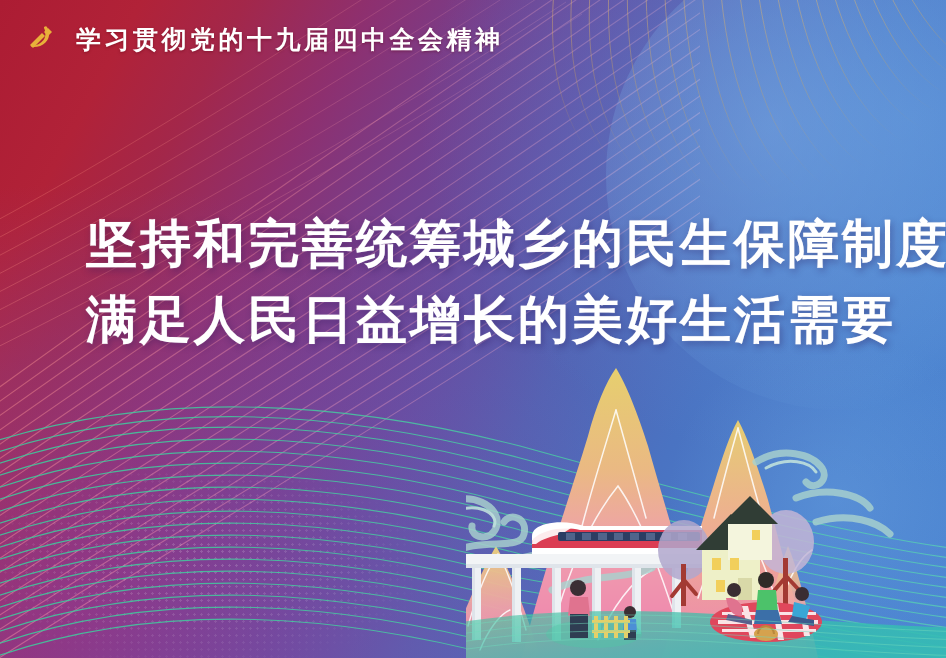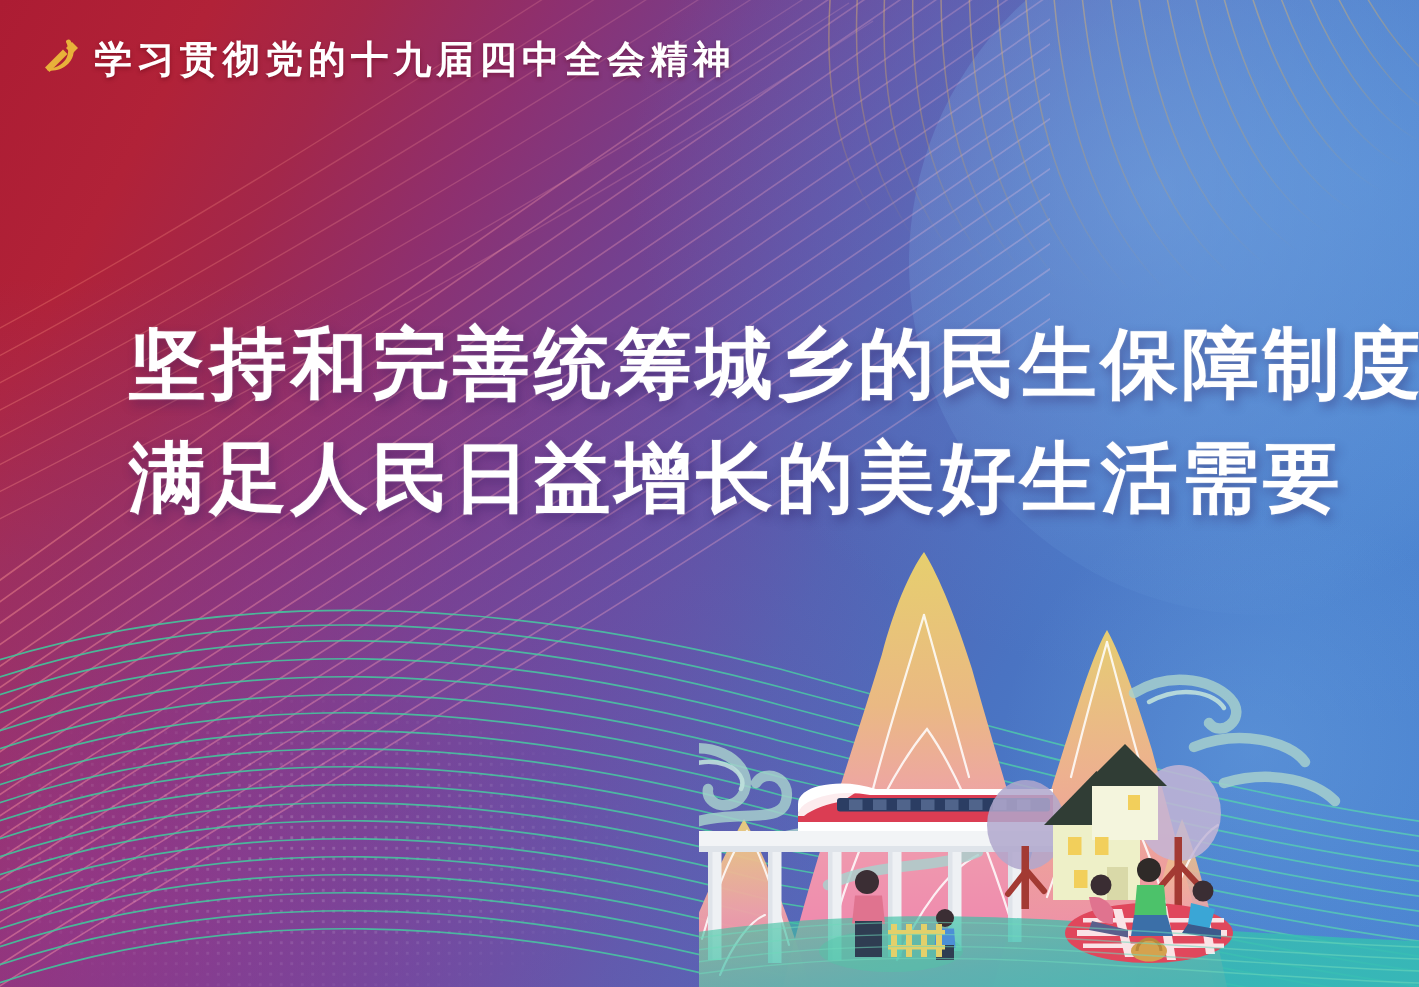--- a/index.html
+++ b/index.html
@@ -55,21 +55,21 @@
 
   
   #header{
     position:absolute;left:0;top:0;width:946px;height:78px;
     display:flex;align-items:center;z-index:30;
   }
   #emblem{
     margin-left:25px;width:32px;height:32px;flex:0 0 auto;
   }
   #header-title{
-    margin-left:6px;
+    margin-left:19px;
     color:#ffffff;
     font-size:25px;
     font-weight:700;
     letter-spacing:3.5px;
     text-shadow:0 1px 3px rgba(90,0,20,.45);
     white-space:nowrap;
     font-family:Liberation Serif, serif;
   }
 
   

